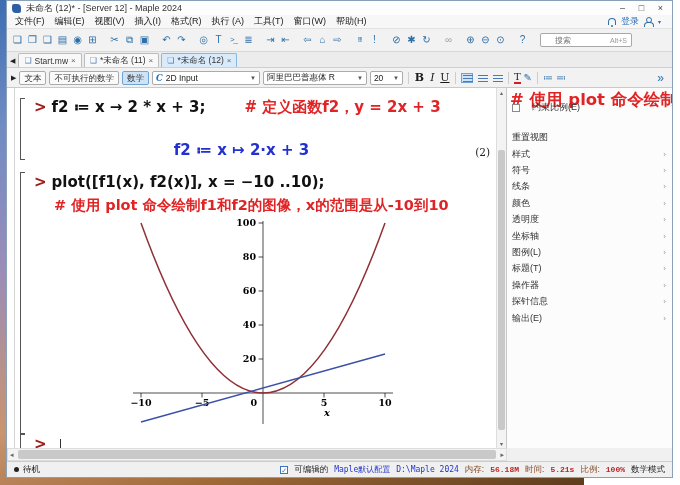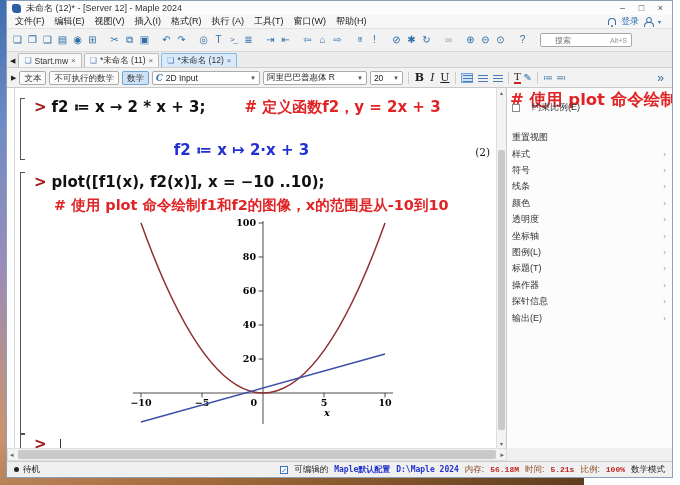--- a/index.html
+++ b/index.html
@@ -107,21 +107,21 @@
   .hscroll { width:500px; background:#f3f3f3; border:1px solid #ddd; position:relative; }
   .hs-arrow { position:absolute; top:0; font-size:7px; color:#666; line-height:11px; }
   .hs-left { left:2px; } .hs-right { right:2px; }
   .hs-thumb { position:absolute; left:10px; right:10px; top:1px; bottom:1px; background:#c9c9c9; border-radius:2px; }
 
   
   .statusbar { height:16px; flex:none; background:#f0f0f0; border-top:1px solid #ccc; display:flex; align-items:center; padding:0 7px; font-size:8.5px; color:#222; }
   .st-dot { width:5px; height:5px; background:#222; border-radius:50%; margin-right:4px; }
   .st-right { margin-left:auto; display:flex; align-items:center; gap:6px; white-space:nowrap; }
   .st-check { width:8px; height:8px; border:1px solid #3a74c0; color:#3a74c0; font-size:7px; line-height:7px; text-align:center; background:#fff; }
-  .mono-blue { font-family:"DejaVu Sans Mono",monospace; font-weight:bold; color:#2233cc; font-size:8px; }
+  .mono-blue { font-family:"DejaVu Sans Mono",monospace; font-weight:normal; color:#2233cc; font-size:8px; }
   .st-lab { color:#8a4a26; }
   .mono-red { font-family:Liberation Mono, monospace; font-weight:bold; color:#c22222; font-size:8px; }
 
   svg text { font-family:"DejaVu Serif",serif; fill:#000; }
 </style>
 </head>
 <body>
 
 <div class="desktop">
   <div class="window">

